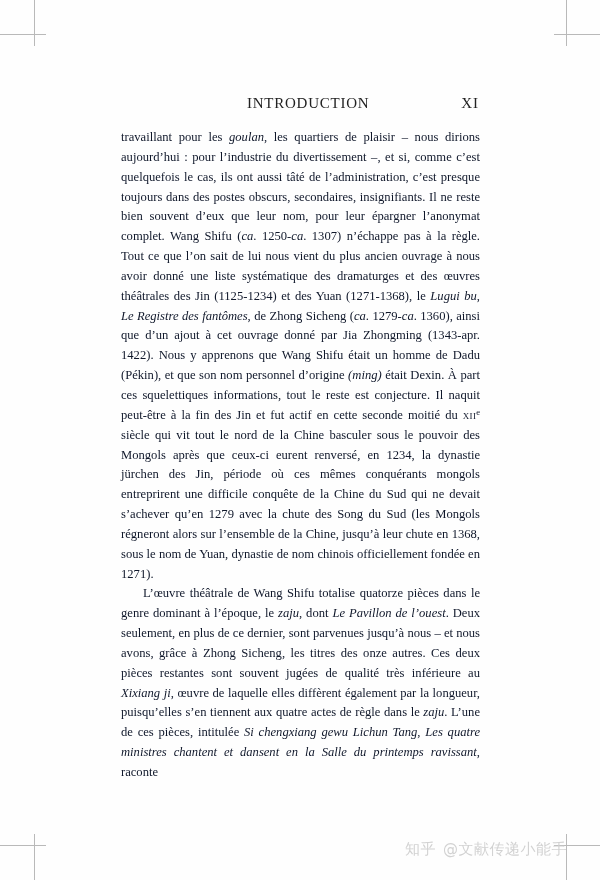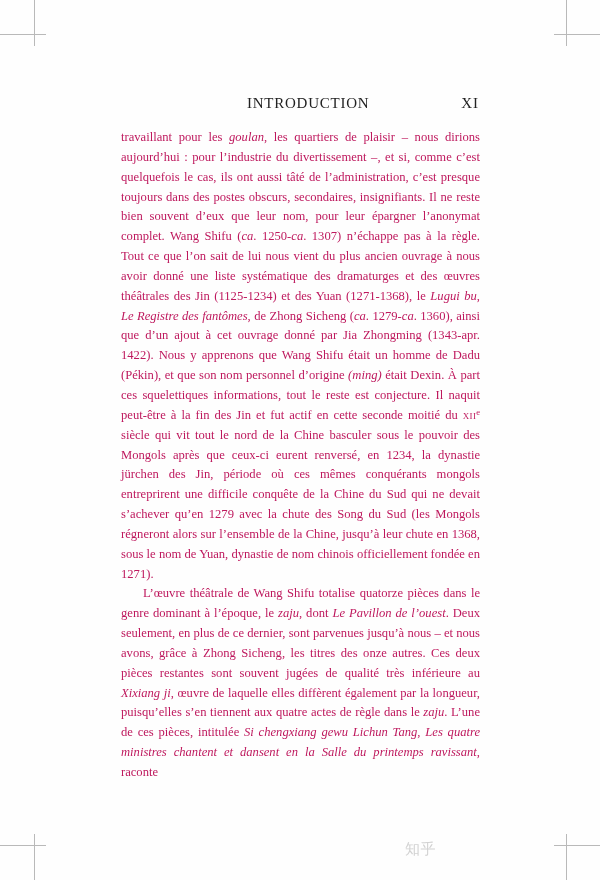--- a/index.html
+++ b/index.html
@@ -68,21 +68,21 @@
   
   .textblock {
     position: absolute;
     left: 121px;
     top: 128px;
     width: 359px;
     font-size: 12.6px;
     line-height: 19.85px;
     text-align: justify;
     text-justify: inter-word;
-    color: #be185d;
+    color: #0f172a;
     hyphens: none;
   }
   .textblock p {
     margin: 0;
     text-indent: 0;
   }
   .textblock p.indent {
     text-indent: 22px;
   }
   i, em { font-style: italic; }
@@ -137,15 +137,16 @@
   <div class="textblock">
 
     <p><span>travaillant pour les </span><i>goulan</i><span>, les quartiers de plaisir – nous dirions aujourd’hui : pour l’industrie du divertissement –, et si, comme c’est quelquefois le cas, ils ont aussi tâté de l’administration, c’est presque toujours dans des postes obscurs, secondaires, insignifiants. Il ne reste bien souvent d’eux que leur nom, pour leur épargner l’anonymat complet. Wang Shifu (</span><i>ca</i><span>. 1250-</span><i>ca</i><span>. 1307) n’échappe pas à la règle. Tout ce que l’on sait de lui nous vient du plus ancien ouvrage à nous avoir donné une liste systématique des dramaturges et des œuvres théâtrales des Jin (1125-1234) et des Yuan (1271-1368), le </span><i>Lugui bu</i><span>, </span><i>Le Registre des fantômes</i><span>, de Zhong Sicheng (</span><i>ca</i><span>. 1279-</span><i>ca</i><span>. 1360), ainsi que d’un ajout à cet ouvrage donné par Jia Zhongming (1343-apr. 1422). Nous y apprenons que Wang Shifu était un homme de Dadu (Pékin), et que son nom personnel d’origine </span><i>(ming)</i><span> était Dexin. À part ces squelettiques informations, tout le reste est conjecture. Il naquit peut-être à la fin des Jin et fut actif en cette seconde moitié du </span><span class="sc">xii</span><sup class="ord">e</sup><span> siècle qui vit tout le nord de la Chine basculer sous le pouvoir des Mongols après que ceux-ci eurent renversé, en 1234, la dynastie jürchen des Jin, période où ces mêmes conquérants mongols entreprirent une difficile conquête de la Chine du Sud qui ne devait s’achever qu’en 1279 avec la chute des Song du Sud (les Mongols régneront alors sur l’ensemble de la Chine, jusqu’à leur chute en 1368, sous le nom de Yuan, dynastie de nom chinois officiellement fondée en 1271).</span></p>
 
     <p class="indent"><span>L’œuvre théâtrale de Wang Shifu totalise quatorze pièces dans le genre dominant à l’époque, le </span><i>zaju</i><span>, dont </span><i>Le Pavillon de l’ouest</i><span>. Deux seulement, en plus de ce dernier, sont parvenues jusqu’à nous – et nous avons, grâce à Zhong Sicheng, les titres des onze autres. Ces deux pièces restantes sont souvent jugées de qualité très inférieure au </span><i>Xixiang ji</i><span>, œuvre de laquelle elles diffèrent également par la longueur, puisqu’elles s’en tiennent aux quatre actes de règle dans le </span><i>zaju</i><span>. L’une de ces pièces, intitulée </span><i>Si chengxiang gewu Lichun Tang</i><span>, </span><i>Les quatre ministres chantent et dansent en la Salle du printemps ravissant</i><span>, raconte</span></p>
 
   </div>
 
   <div class="watermark">
     <span class="wm-logo">知乎</span>
+    <span class="wm-user">@文献传递小能手</span>
   </div>
 
 </div>
 
 </body></html>

